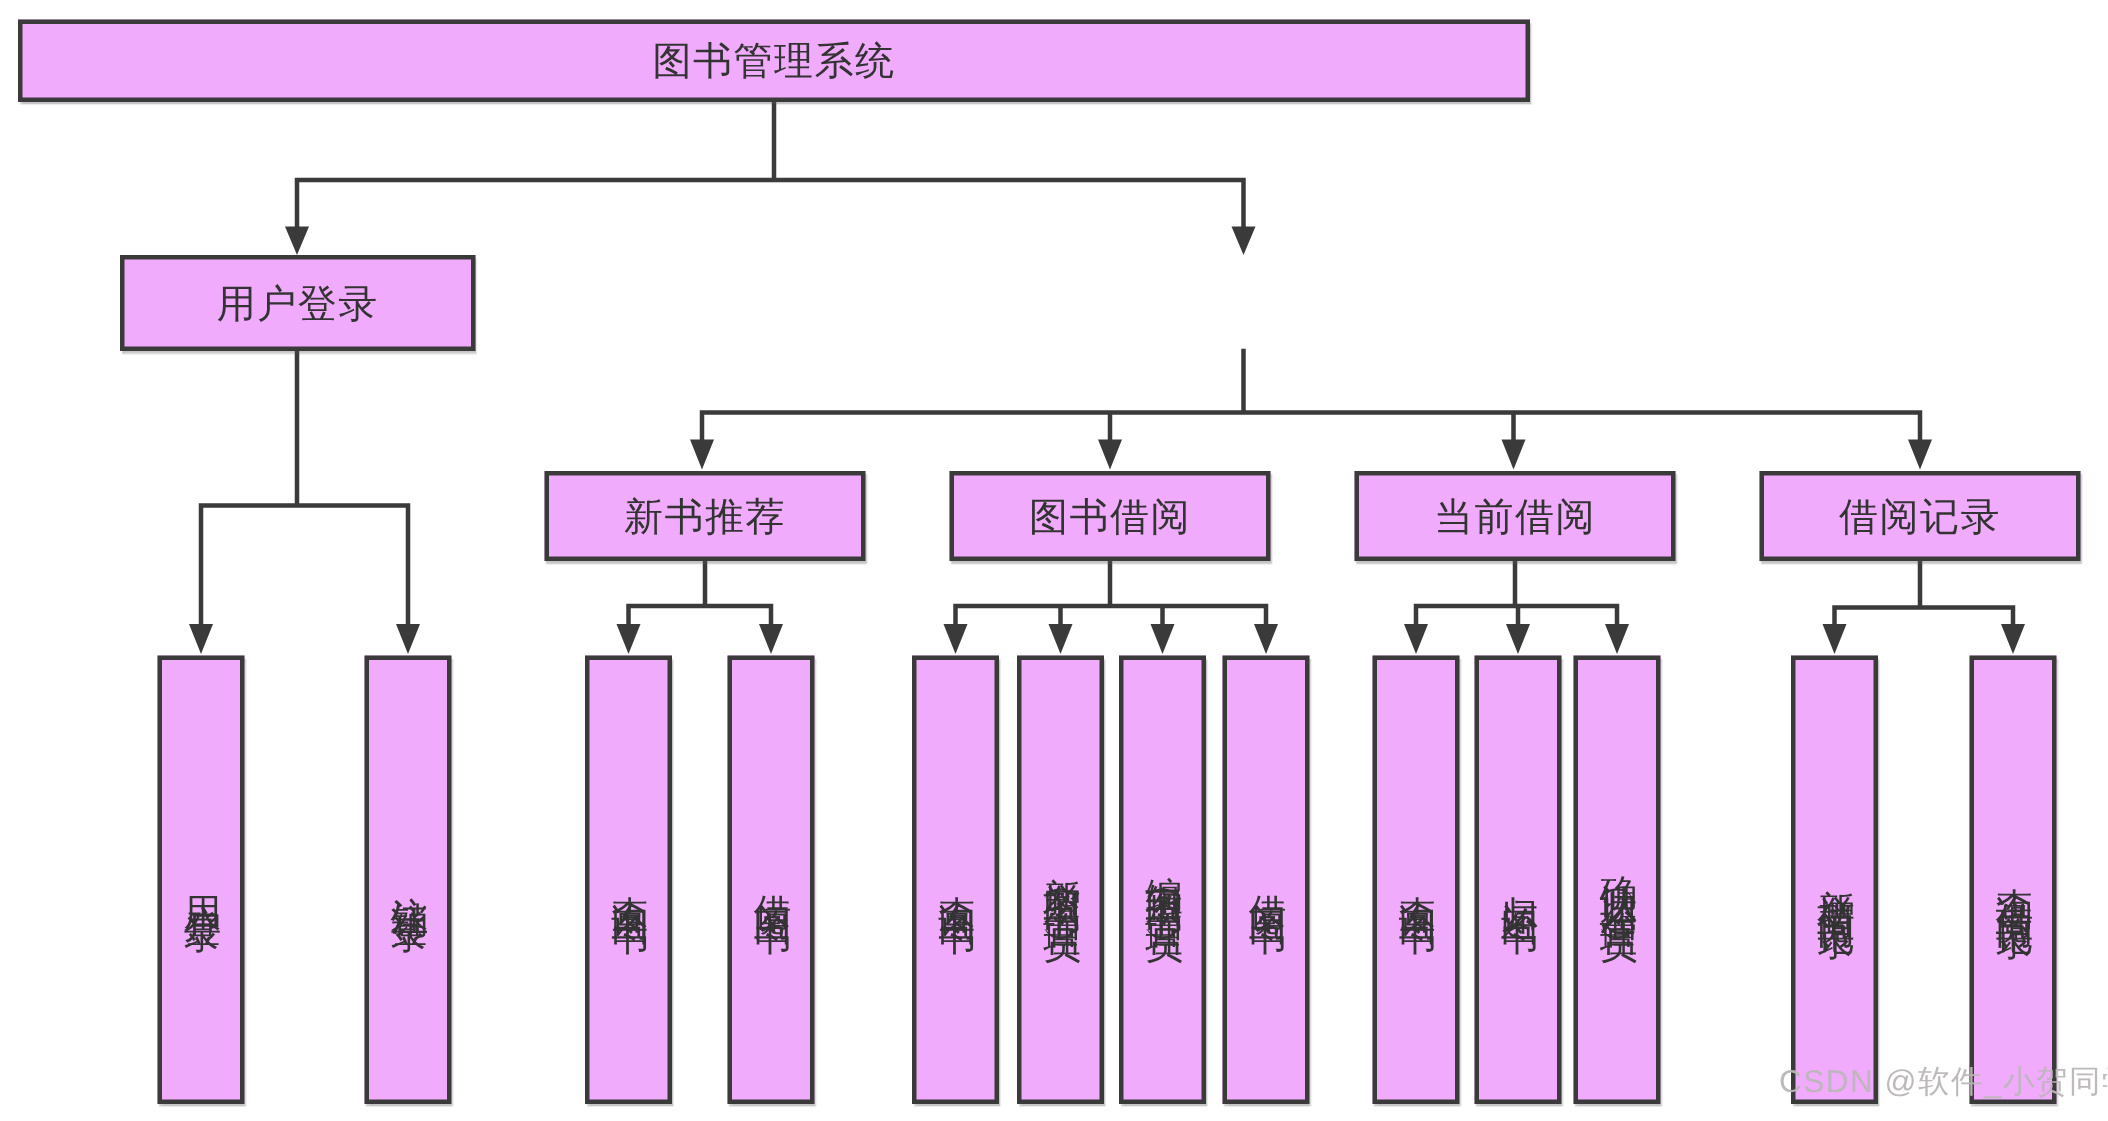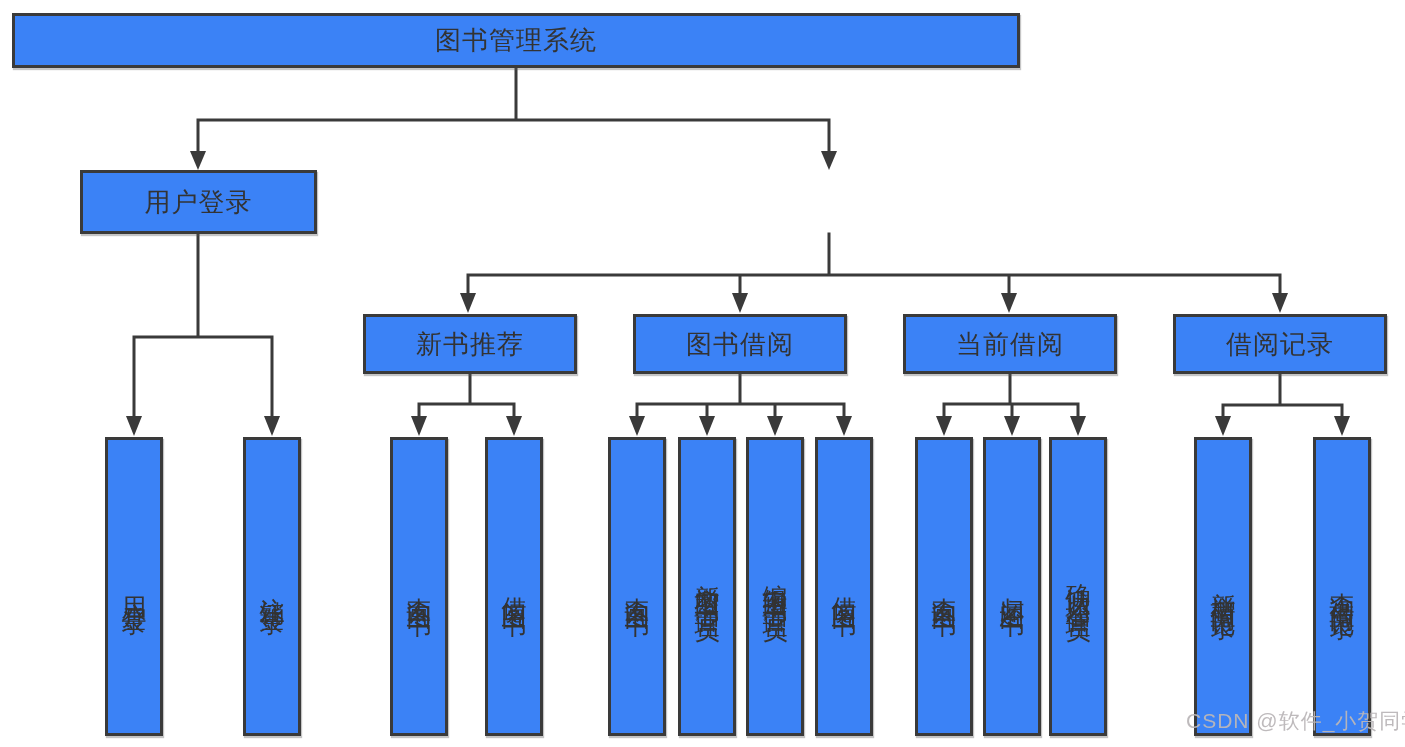--- a/index.html
+++ b/index.html
@@ -21,21 +21,21 @@
     left: 0;
     top: 0;
     width: 1405px;
     height: 747px;
     pointer-events: none;
   }
   .node {
     position: absolute;
     box-sizing: border-box;
     border: 3px solid #3a3a3a;
-    background: #3b82f6;
+    background: #f0abfc;
     display: flex;
     align-items: center;
     justify-content: center;
     box-shadow: 1px 2px 1px rgba(90,90,90,0.35);
   }
   .hnode {
     font-size: 26px;
     letter-spacing: 1px;
     white-space: nowrap;
   }

